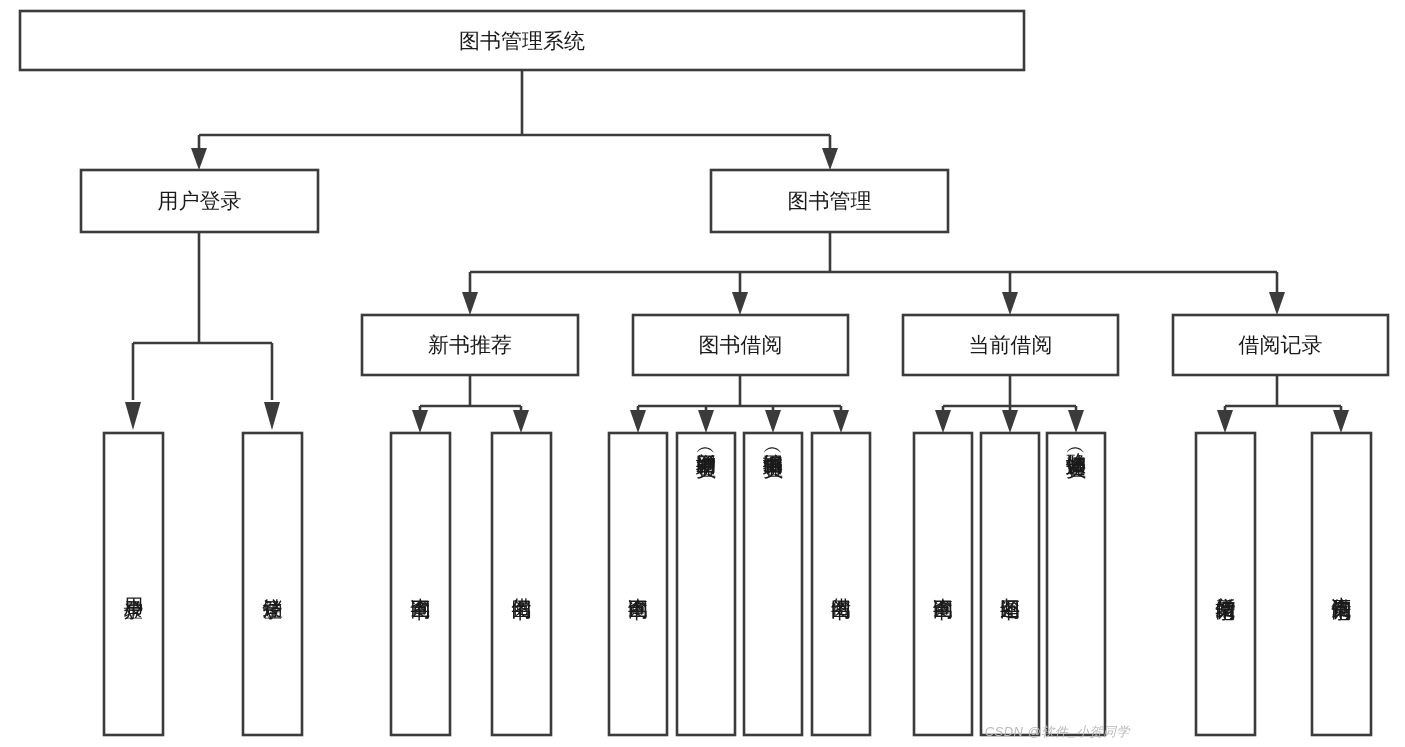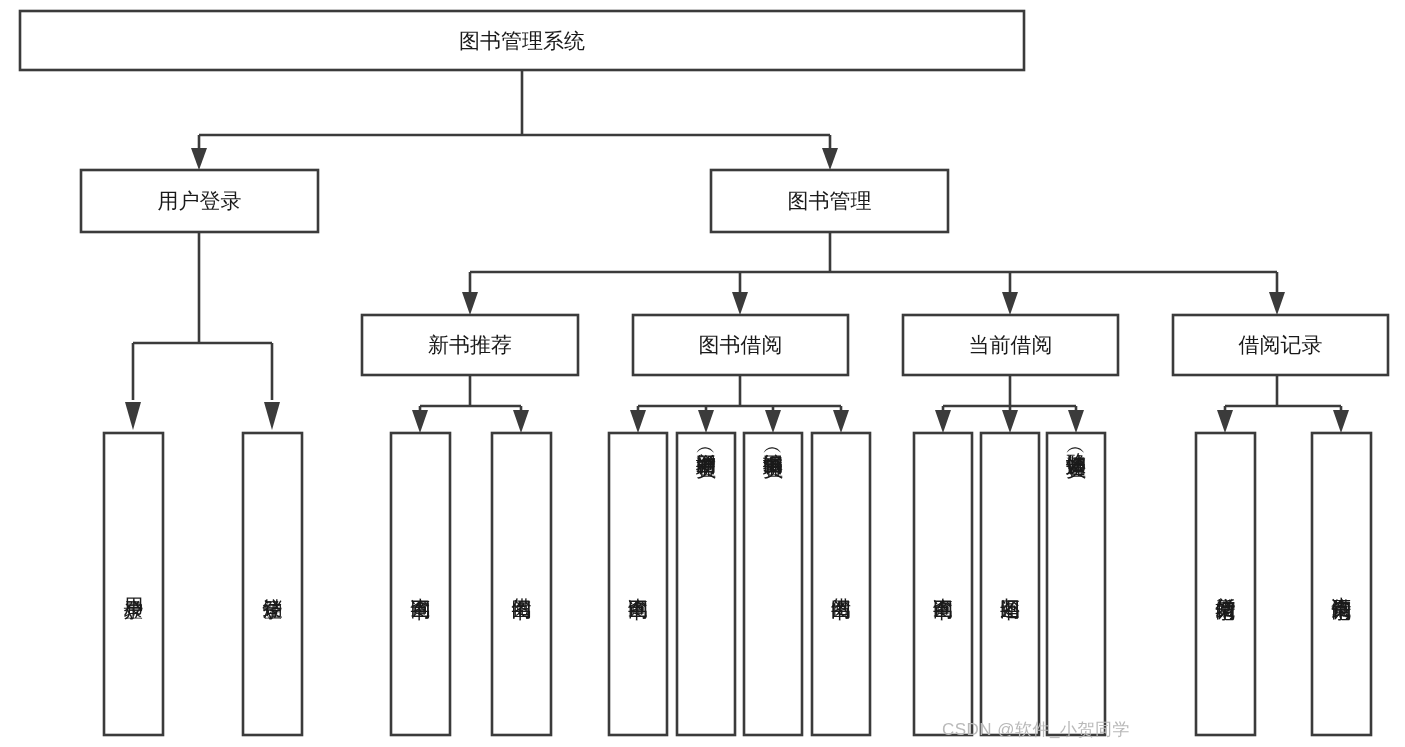--- a/index.html
+++ b/index.html
@@ -64,24 +64,25 @@
     line-height: 1.05;
     color: #1a1a1a;
     letter-spacing: 1px;
     white-space: nowrap;
   }
   .watermark {
     position: absolute;
     right: 8px;
     bottom: 6px;
     font-family: "Liberation Sans", "DejaVu Sans", sans-serif;
-    font-size: 17px;
+    font-size: 13px;
     color: #b9b9b9;
     letter-spacing: 0.5px;
     white-space: nowrap;
+    font-style: italic;
   }
 </style>
 </head>
 <body>
 
 <div id="diagram-root">
 
   <svg id="flow-svg" viewBox="0 0 1405 747">
 
     <g>

